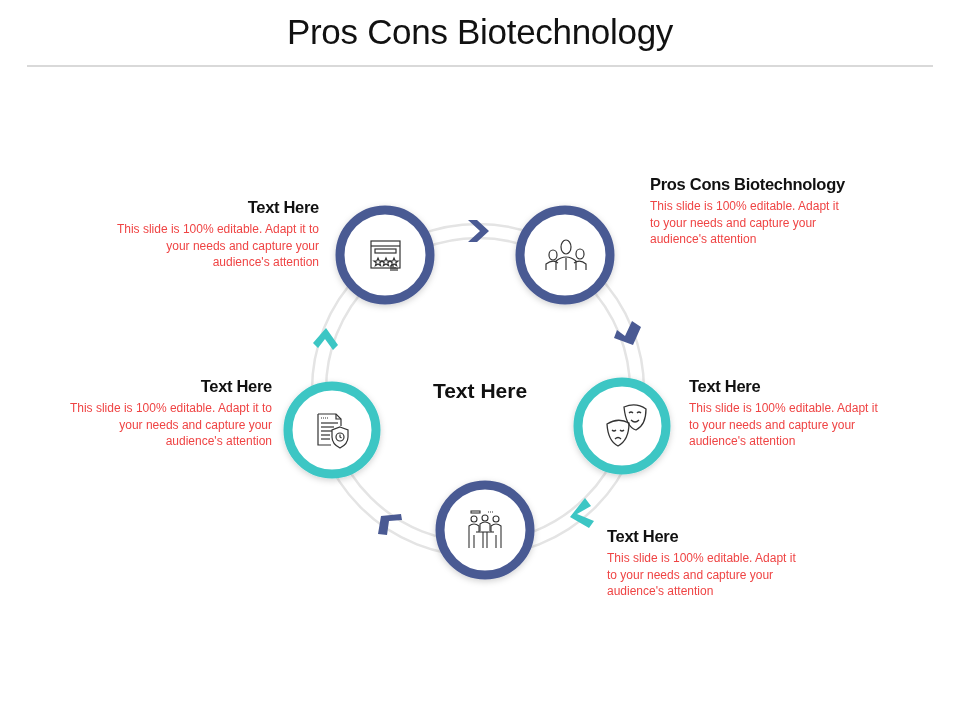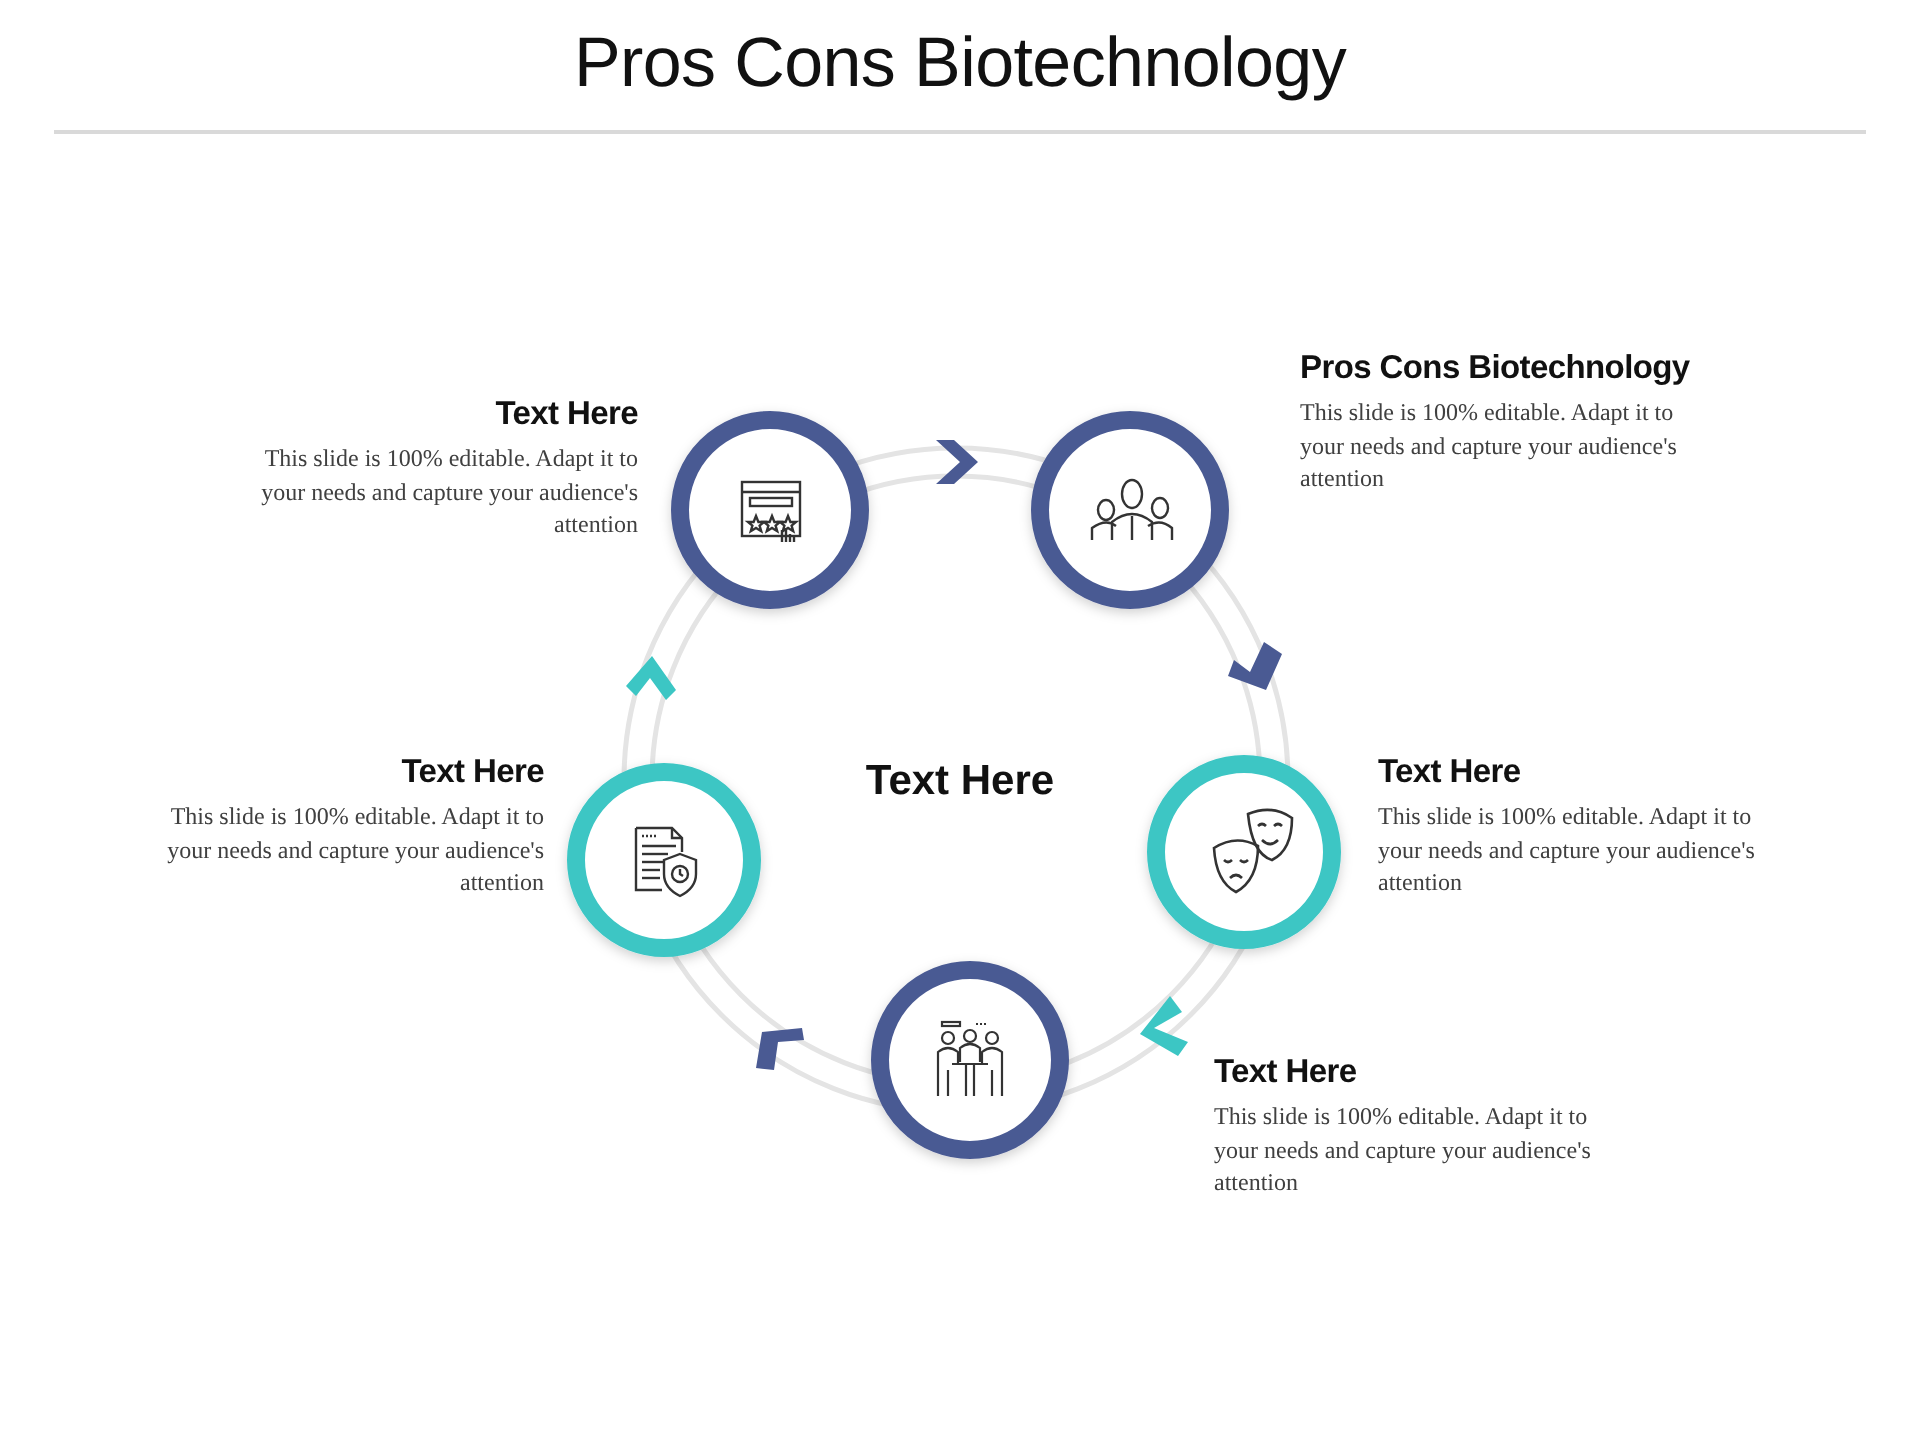--- a/index.html
+++ b/index.html
@@ -3,21 +3,21 @@
 <meta charset="utf-8">
 <style>
   html, body { margin:0; padding:0; }
   body { width:960px; height:720px; background:#ffffff; position:relative; overflow:hidden; font-family:"Liberation Sans", sans-serif; }
   .title { position:absolute; left:0; top:12px; width:960px; text-align:center; font-size:35px; color:#111; font-weight:400; letter-spacing:-0.3px; }
   .title-rule { position:absolute; left:27px; top:65px; width:906px; height:2px; background:#d9d9d9; }
   svg.diagram { position:absolute; left:0; top:0; }
   .center-label { position:absolute; left:400px; top:379px; width:160px; text-align:center; font-size:21px; font-weight:700; color:#111; }
   .block { position:absolute; width:205px; }
   .block .h { font-size:16.5px; font-weight:700; color:#111; line-height:23px; letter-spacing:-0.3px; }
-  .block .p { font-size:12px; color:#404040; line-height:16.5px; margin-top:2px;font-family:Liberation Serif, serif; }
+  .block .p { font-size:12px; color:#ef4444; line-height:16.5px; margin-top:2px; }
   .block.right-al { text-align:right; }
 </style>
 </head>
 <body>
 
 <div class="title">Pros Cons Biotechnology</div>
 <div class="title-rule"></div>
 
 <svg class="diagram" width="960" height="720" viewBox="0 0 960 720">
   <defs>

